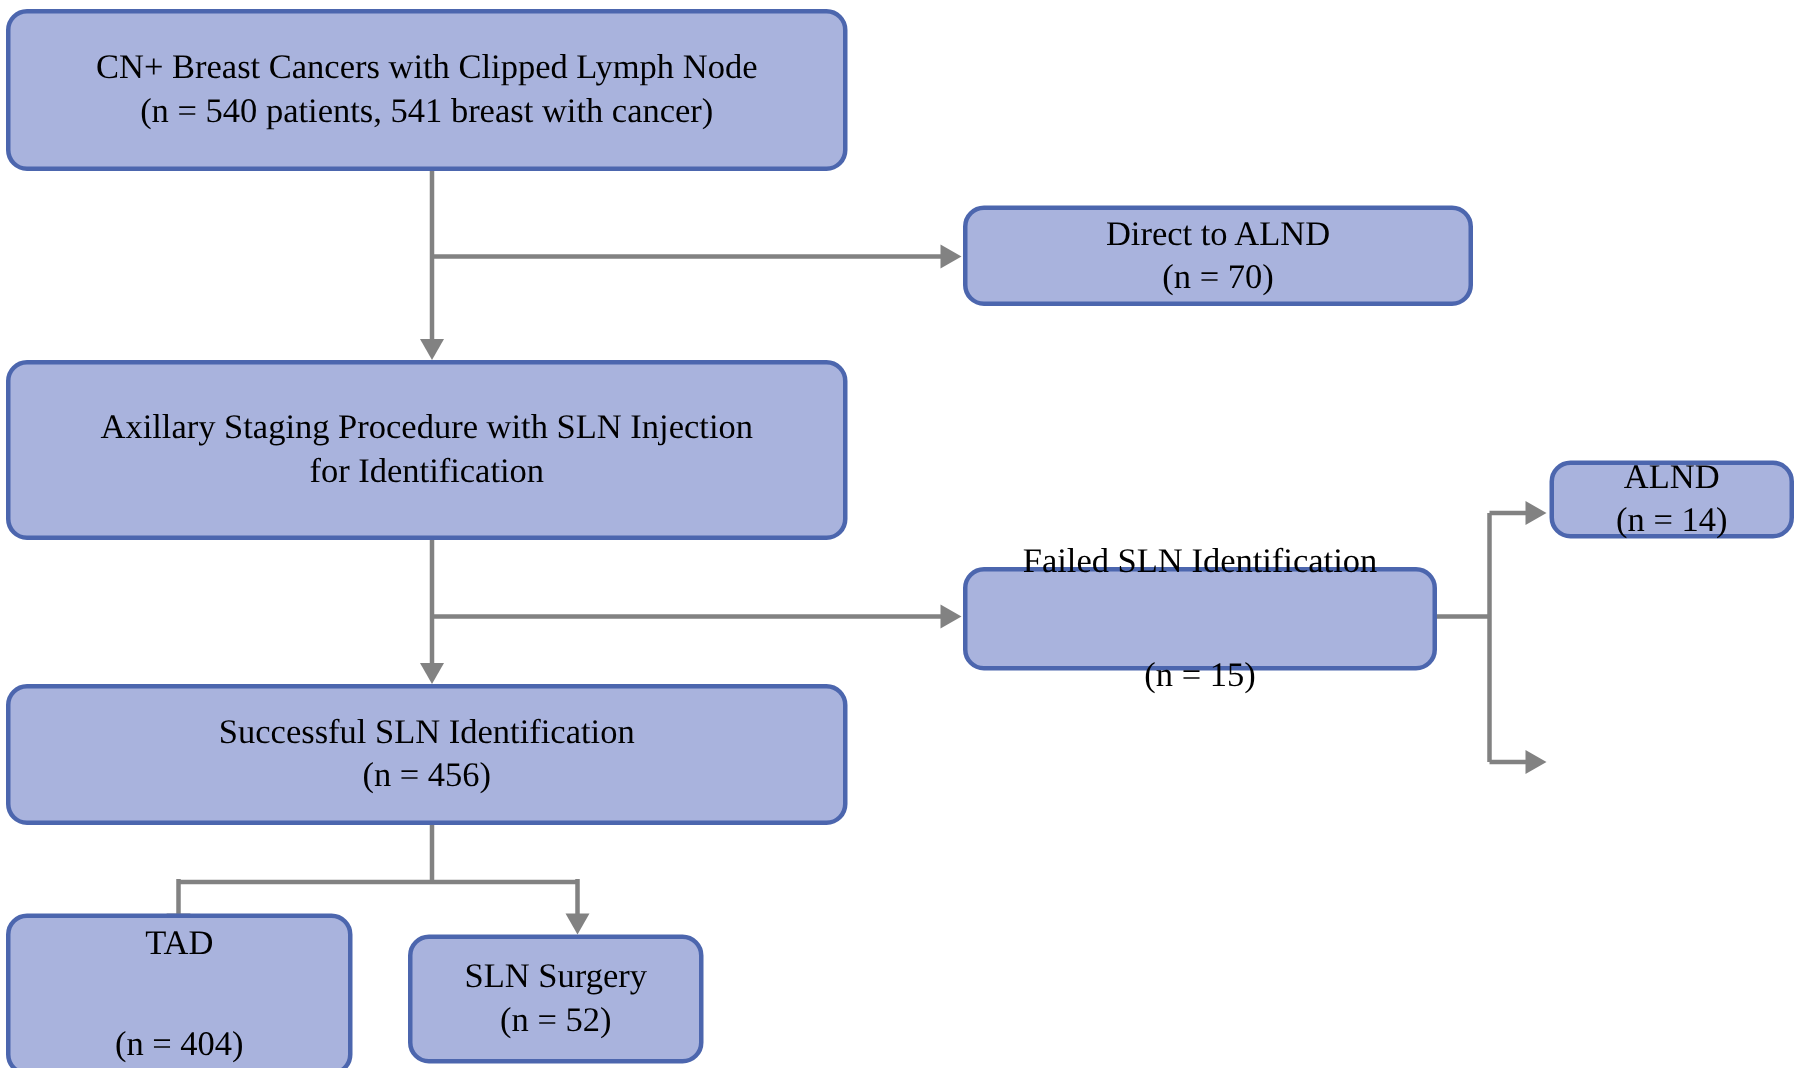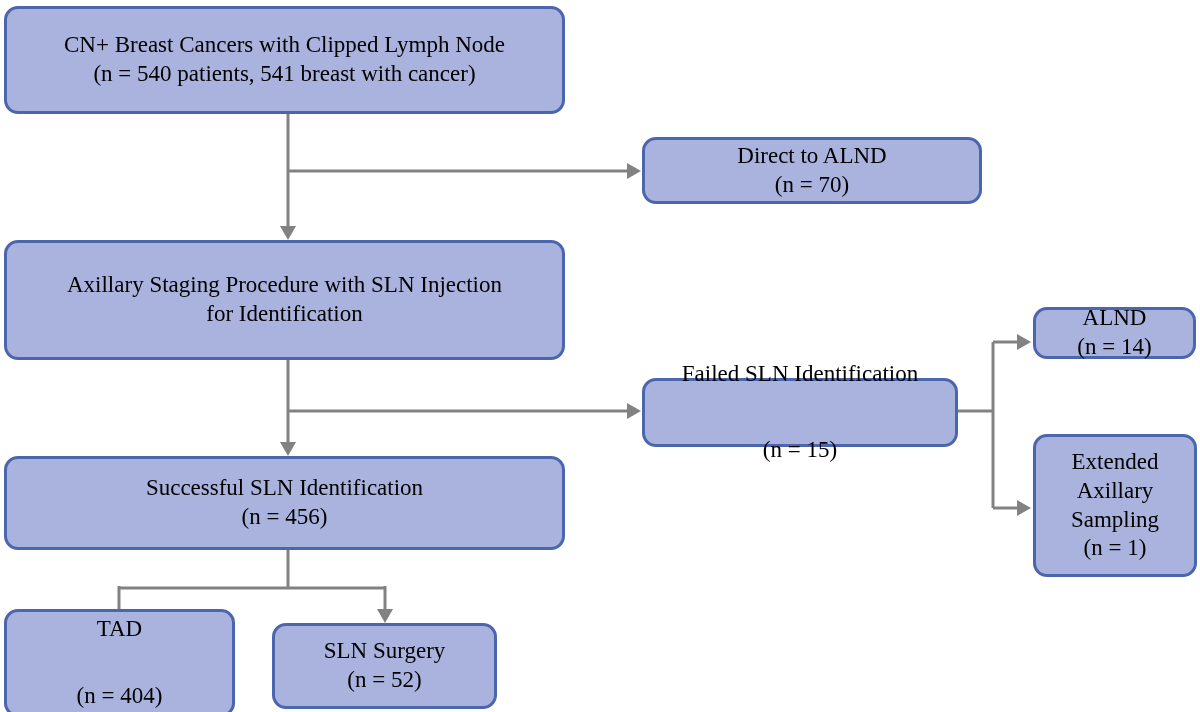--- a/index.html
+++ b/index.html
@@ -39,21 +39,21 @@
   .node span{display:block;white-space:nowrap;}
   
   #n-cohort            {left:4px;   top:6px;   width:561px; height:108px;}
   #n-direct-alnd       {left:642px; top:137px; width:340px; height:67px;}
   #n-axillary-staging  {left:4px;   top:240px; width:561px; height:120px;}
   #n-alnd              {left:1033px;top:307px; width:163px; height:52px;}
   #n-failed-sln        {left:642px; top:378px; width:316px; height:69px;gap:47px;}
   #n-extended-sampling {left:1033px;top:434px; width:164px; height:143px;}
   #n-successful-sln    {left:4px;   top:456px; width:561px; height:94px;}
   #n-tad               {left:4px;   top:609px; width:231px; height:108px;gap:38px;}
-  #n-sln-surgery       {left:272px; top:623px; width:225px; height:86px;}
+  #n-sln-surgery       {left:272px; top:623px; width:197px; height:86px;}
 </style>
 </head>
 <body>
 
 <div class="canvas">
 
   <svg class="connector-layer" width="1200" height="712" viewBox="0 0 1200 712" xmlns="http://www.w3.org/2000/svg">
 
     <path class="connector" d="M288 113 L288 227"></path>
     <polygon class="arrowhead" points="280,226 296,226 288,240"></polygon>
@@ -104,26 +104,20 @@
   <div class="node" id="n-alnd">
     <span>ALND</span>
     <span>(n = 14)</span>
   </div>
 
   <div class="node" id="n-failed-sln">
     <span>Failed SLN Identification</span>
     <span>(n = 15)</span>
   </div>
 
-  <div class="node" id="n-extended-sampling">
-    <span>Extended</span>
-    <span>Axillary</span>
-    <span>Sampling</span>
-    <span>(n = 1)</span>
-  </div>
 
   <div class="node" id="n-successful-sln">
     <span>Successful SLN Identification</span>
     <span>(n = 456)</span>
   </div>
 
   <div class="node" id="n-tad">
     <span>TAD</span>
     <span>(n = 404)</span>
   </div>

